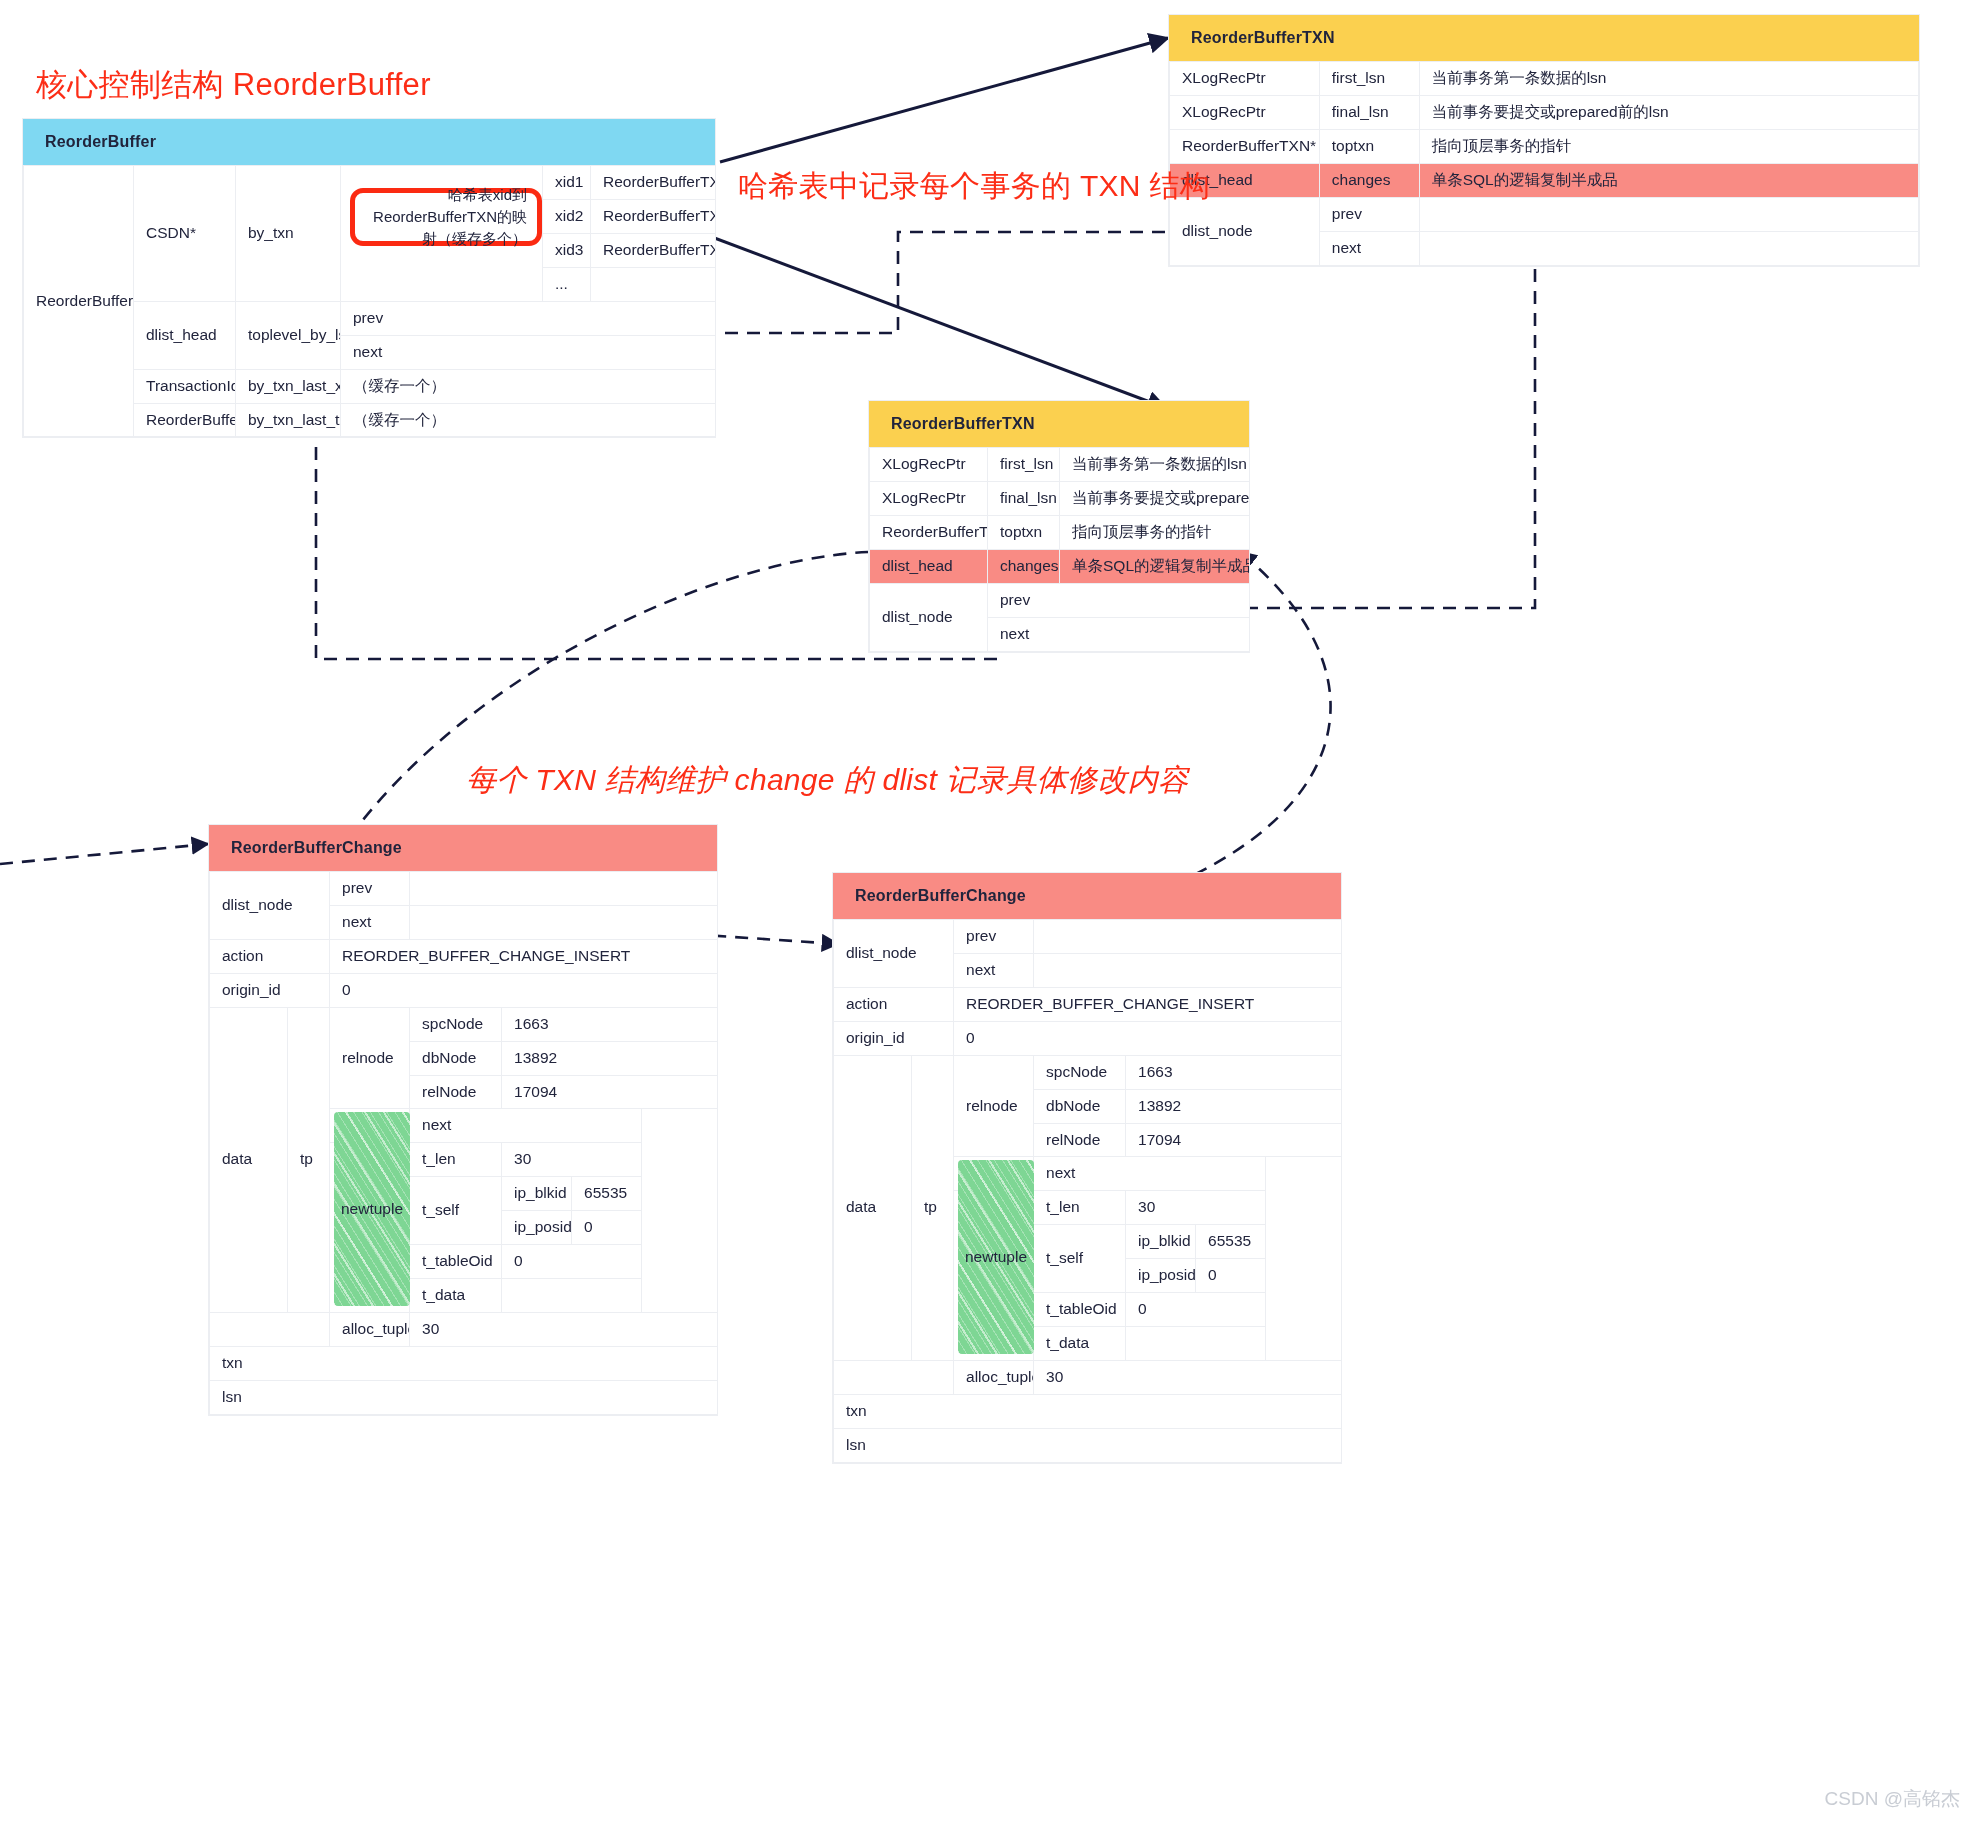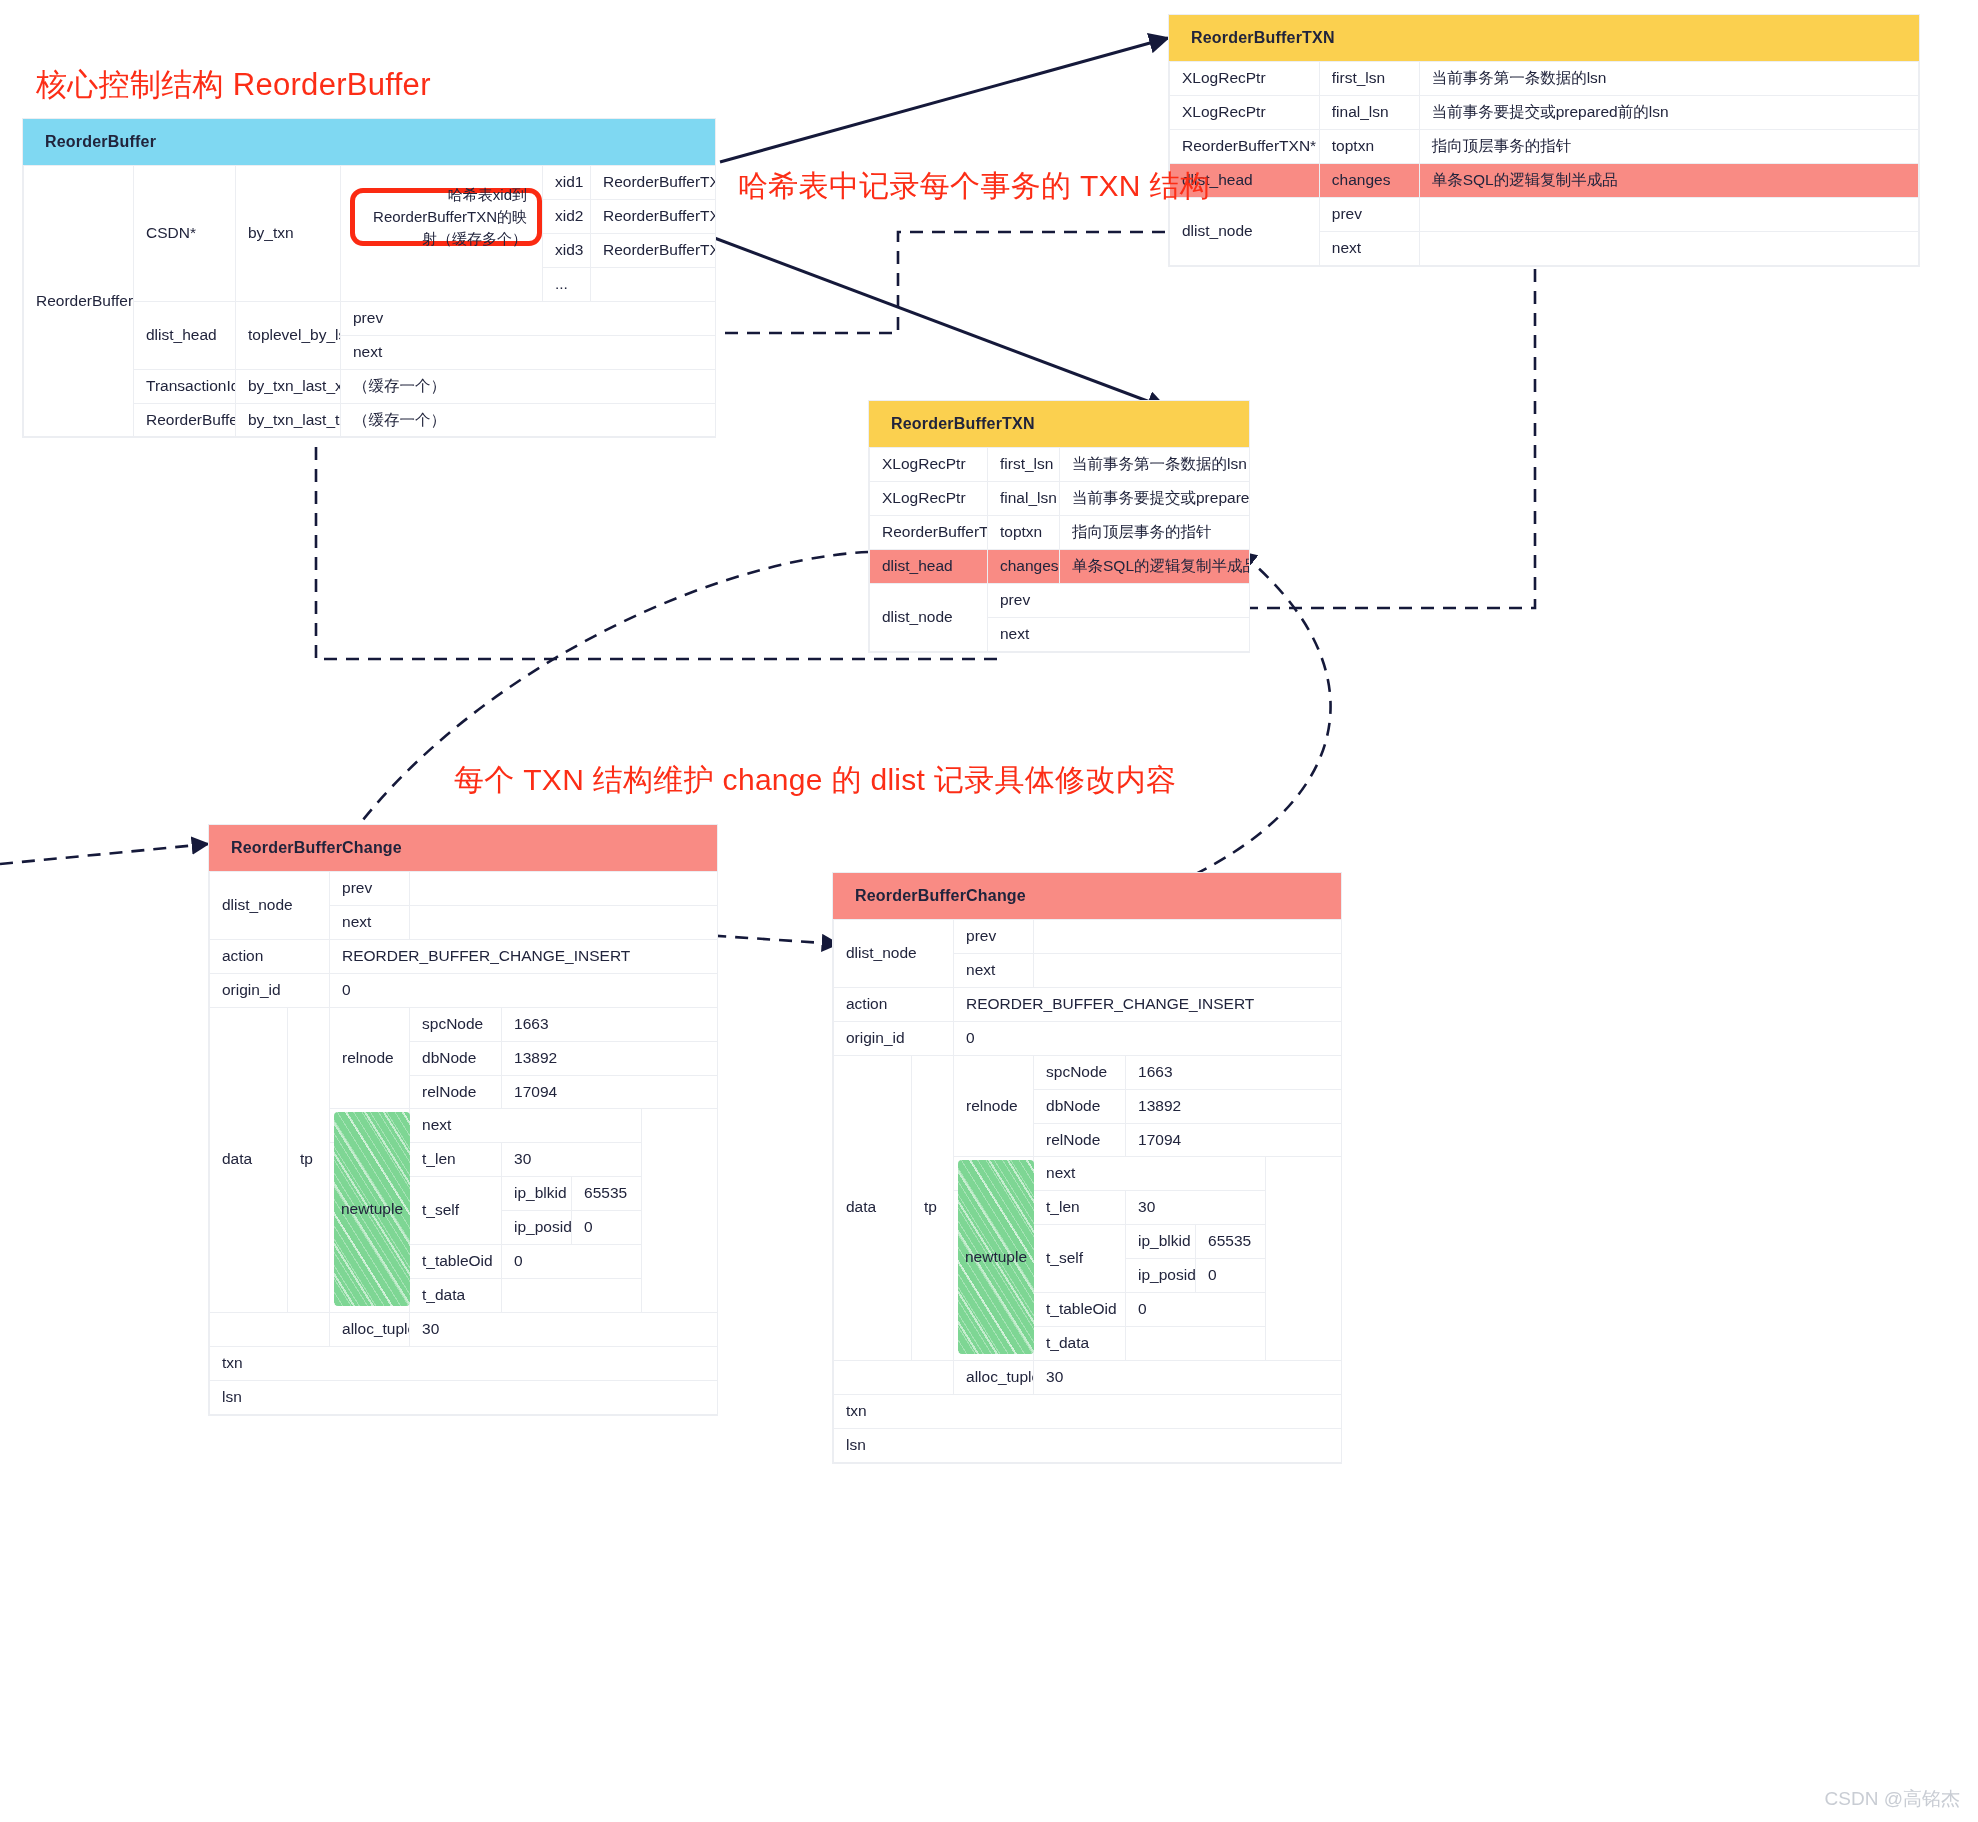--- a/index.html
+++ b/index.html
@@ -100,21 +100,21 @@
   
   <path d="M 362 912 L 838 944" fill="none" stroke="#15193a" stroke-width="2.6" stroke-dasharray="13 9" marker-end="url(#ah)"></path>
   
   <path d="M 985 938 C 1330 880 1420 700 1240 552" fill="none" stroke="#15193a" stroke-width="2.6" stroke-dasharray="13 9" marker-end="url(#ah)"></path>
   
   <path d="M 0 864 L 208 844" fill="none" stroke="#15193a" stroke-width="2.6" stroke-dasharray="13 9" marker-end="url(#ah)"></path>
 </svg>
 
 <div class="annot title" style="left:36px;top:64px;">核心控制结构 ReorderBuffer</div>
 <div class="annot" style="left:718px;top:166px;margin-left:20px;">哈希表中记录每个事务的 TXN 结构</div>
-<div class="annot" style="left:454px;top:760px;">每个 TXN 结构维护 change 的 dlist 记录具体修改内容</div>
+<div class="annot" style="left:466px;top:760px;font-style:italic;">每个 TXN 结构维护 change 的 dlist 记录具体修改内容</div>
 
 <div class="struct" style="left:22px;top:118px;width:692px;">
   <div class="hdr hdr-blue">ReorderBuffer</div>
   <table>
     <colgroup>
       <col style="width:110px">
         <col style="width:102px">
         <col style="width:105px">
       <col style="width:202px">
         <col style="width:48px">

